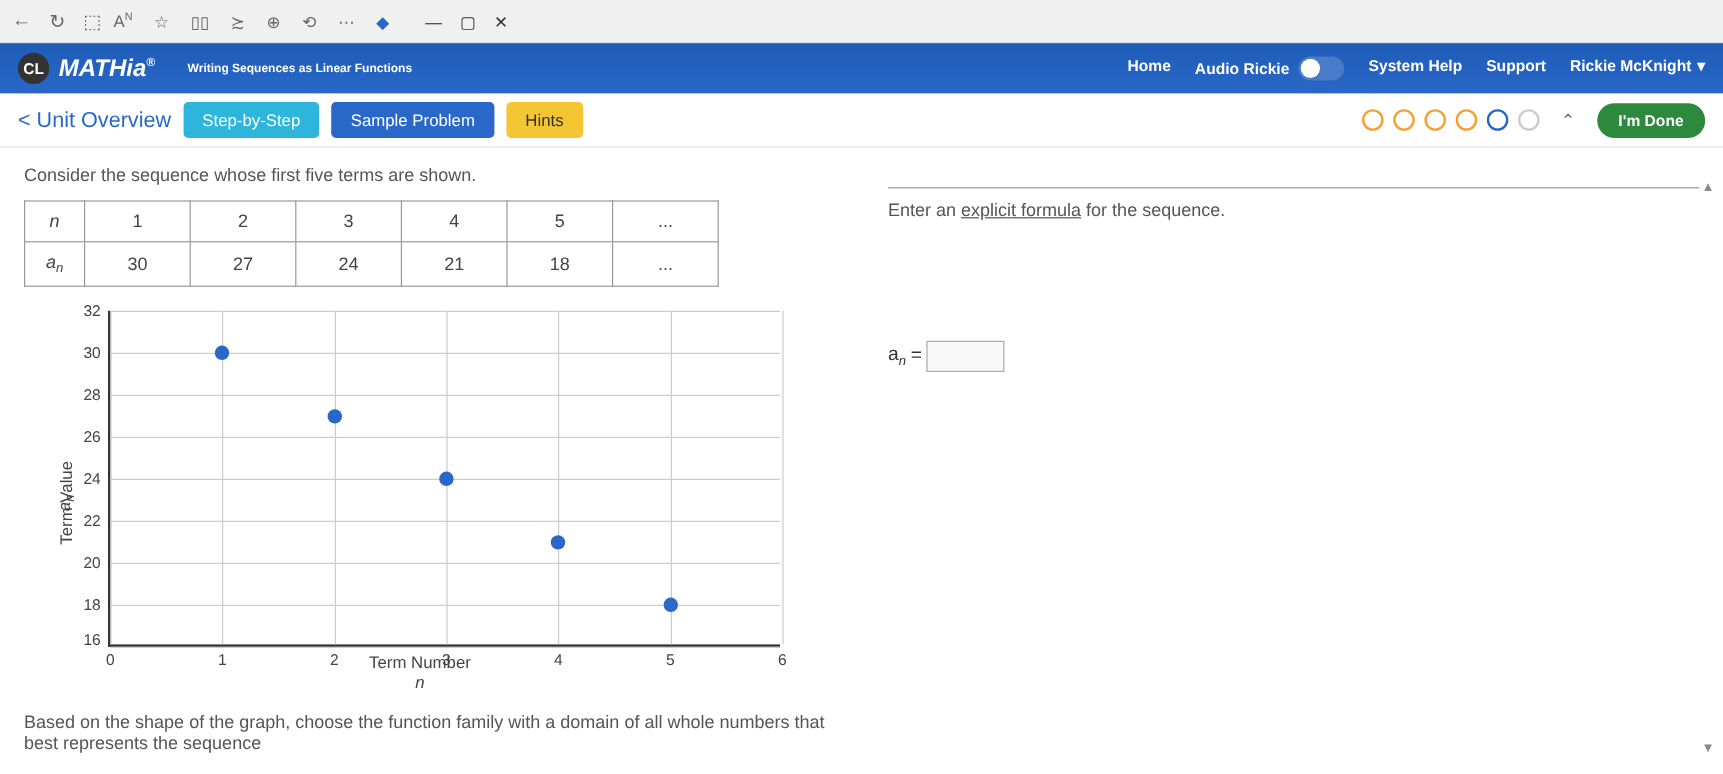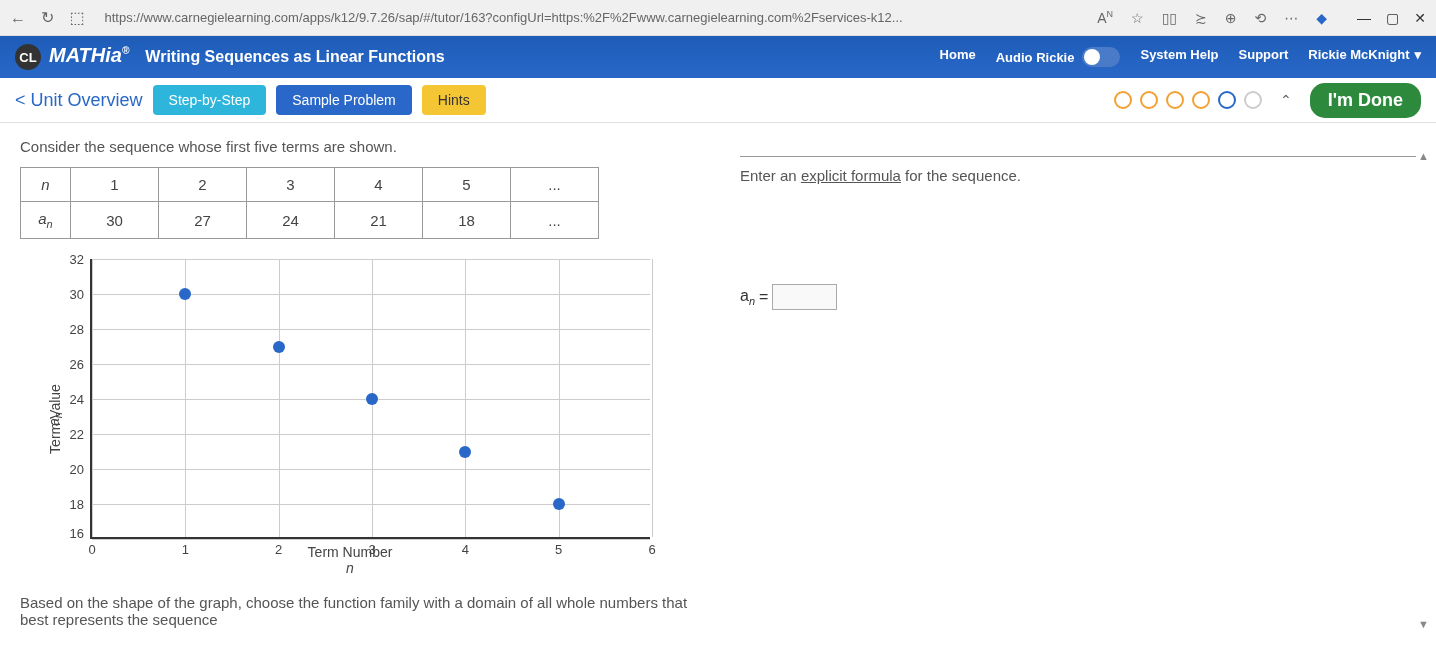--- a/index.html
+++ b/index.html
@@ -6,42 +6,42 @@
 body { font-family: Arial, sans-serif; font-size: 14px; background: #f5f5f5; color: #333; overflow: hidden; width: 1436px; height: 645px; }
 
 .browser-bar { height: 36px; background: #f0f0f0; display: flex; align-items: center; padding: 0 10px; gap: 10px; border-bottom: 1px solid #ddd; }
 .browser-nav { display: flex; gap: 15px; align-items: center; }
 .nav-icon { color: #666; cursor: pointer; font-size: 16px; }
 .url-bar { flex: 1; color: #666; font-size: 13px; padding: 0 10px; }
 .browser-right { display: flex; gap: 18px; align-items: center; color: #666; }
 .win-controls { display: flex; gap: 15px; margin-left: 20px; font-size: 14px; }
 
 .app-header { background: linear-gradient(to bottom, #1e5cb8, #2968c8); color: white; height: 42px; display: flex; align-items: center; padding: 0 15px; }
-.logo { display: flex; align-items: flex-start; gap: 8px; font-size: 20px; font-style: italic; font-weight: bold; }
+.logo { display: flex; align-items: center; gap: 8px; font-size: 20px; font-style: italic; font-weight: bold; }
 .logo-badge { background: #333; color: white; border-radius: 50%; width: 26px; height: 26px; display: flex; align-items: center; justify-content: center; font-size: 13px; font-style: normal; font-weight: bold; }
-.module-title { margin-left: 16px; font-size: 16px; font-weight: bold; }
+.module-title { margin-left: 27px; font-size: 10px; font-weight: bold; }
 .header-right { margin-left: auto; display: flex; align-items: flex-start; gap: 20px; font-weight: bold; font-size: 13px; }
 .header-link { color: white; cursor: pointer; }
 .toggle { width: 38px; height: 20px; background: #4a7bc8; border-radius: 10px; position: relative; }
 .toggle::after { content: ''; position: absolute; width: 16px; height: 16px; background: white; border-radius: 50%; top: 2px; left: 2px; }
 .user-drop { display: flex; align-items: center; gap: 5px; }
 
 .sub-header { background: white; height: 45px; display: flex; align-items: center; padding: 0 15px; gap: 10px; border-bottom: 1px solid #e0e0e0; }
 .unit-link { color: #2968c8; font-size: 18px; cursor: pointer; }
 .tab-btn { padding: 7px 16px; border-radius: 4px; font-size: 14px; cursor: pointer; border: none; font-weight: 500; }
 .tab-step { background: #2db5db; color: white; }
 .tab-sample { background: #2968c8; color: white; }
 .tab-hints { background: #f5c633; color: #333; }
 .progress-dots { margin-left: auto; display: flex; gap: 8px; align-items: center; }
 .dot { width: 18px; height: 18px; border-radius: 50%; border: 2px solid; }
 .dot.d1, .dot.d2, .dot.d3, .dot.d4 { border-color: #f5a033; }
 .dot.d5 { border-color: #2968c8; }
 .dot.d6 { border-color: #ccc; }
 .caret { color: #666; margin: 0 10px; cursor: pointer; }
-.done-btn { background: #2d8a3d; color: white; padding: 7px 18px; border-radius: 15px; border: none; font-size: 18px; font-weight: bold; cursor: pointer; }
+.done-btn { background: #2d8a3d; color: white; padding: 7px 18px; border-radius: 15px; border: none; font-size: 13px; font-weight: bold; cursor: pointer; }
 
 .content { display: flex; height: calc(100% - 123px); background: white; }
 .left-panel { width: 720px; padding: 15px 20px; overflow: hidden; }
 .right-panel { flex: 1; padding: 15px 20px; }
 
 .prompt-text { color: #555; font-size: 15px; margin-bottom: 12px; }
 
 .seq-table { border-collapse: collapse; margin-bottom: 15px; }
 .seq-table td { border: 1px solid #999; padding: 8px 0; text-align: center; width: 88px; font-size: 15px; color: #444; }
 .seq-table .row-label { font-style: italic; width: 50px; }
@@ -74,21 +74,20 @@
 </style>
 </head>
 <body>
 
 <div class="browser-bar">
   <div class="browser-nav">
     <span class="nav-icon">←</span>
     <span class="nav-icon">↻</span>
     <span class="nav-icon">⬚</span>
   </div>
-  <div class="url-bar">https://www.carnegielearning.com/apps/k12/9.7.26/sap/#/tutor/163?configUrl=https:%2F%2Fwww.carnegielearning.com%2Fservices-k12...</div>
   <div class="browser-right">
     <span>A<sup style="font-size:9px">N</sup></span>
     <span>☆</span>
     <span>▯▯</span>
     <span>≿</span>
     <span>⊕</span>
     <span>⟲</span>
     <span>⋯</span>
     <span style="color:#2968c8">◆</span>
   </div>

